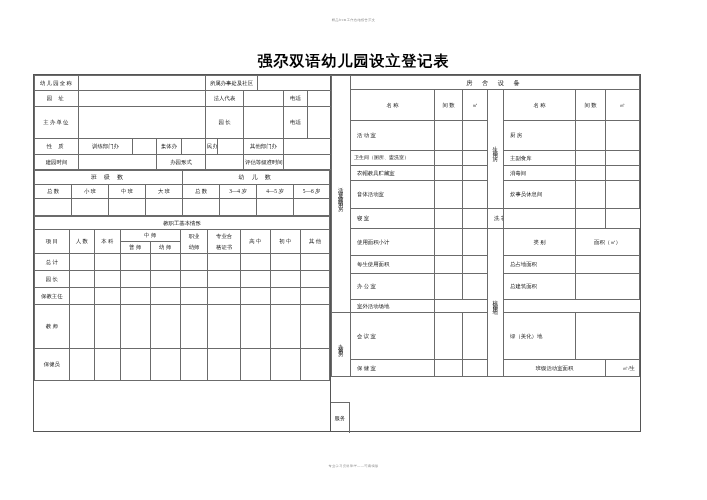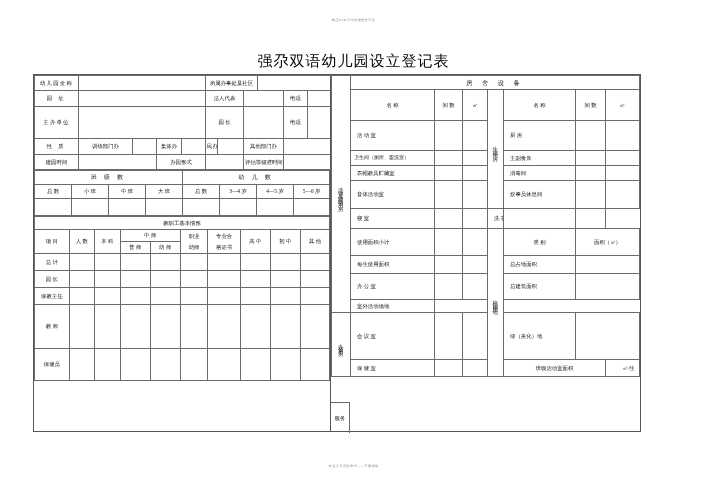--- a/index.html
+++ b/index.html
@@ -19,21 +19,21 @@
   }
   .watermark-bottom{
     position:absolute;top:464px;left:0;width:707px;
     text-align:center;font-size:3.2px;color:#8a8a8a;
     letter-spacing:.4px;
   }
 
   .doc-title{
     position:absolute;top:52px;left:0;width:707px;
     text-align:center;
-    font-size:15px;font-weight:normal;letter-spacing:1px;
+    font-size:15px;font-weight:bold;letter-spacing:1px;
     color:#000;
   }
 
   .sheet{
     position:absolute;left:33px;top:74px;
     width:608px;height:358px;
     border:1px solid #555;
     box-sizing:border-box;
     display:flex;
   }

